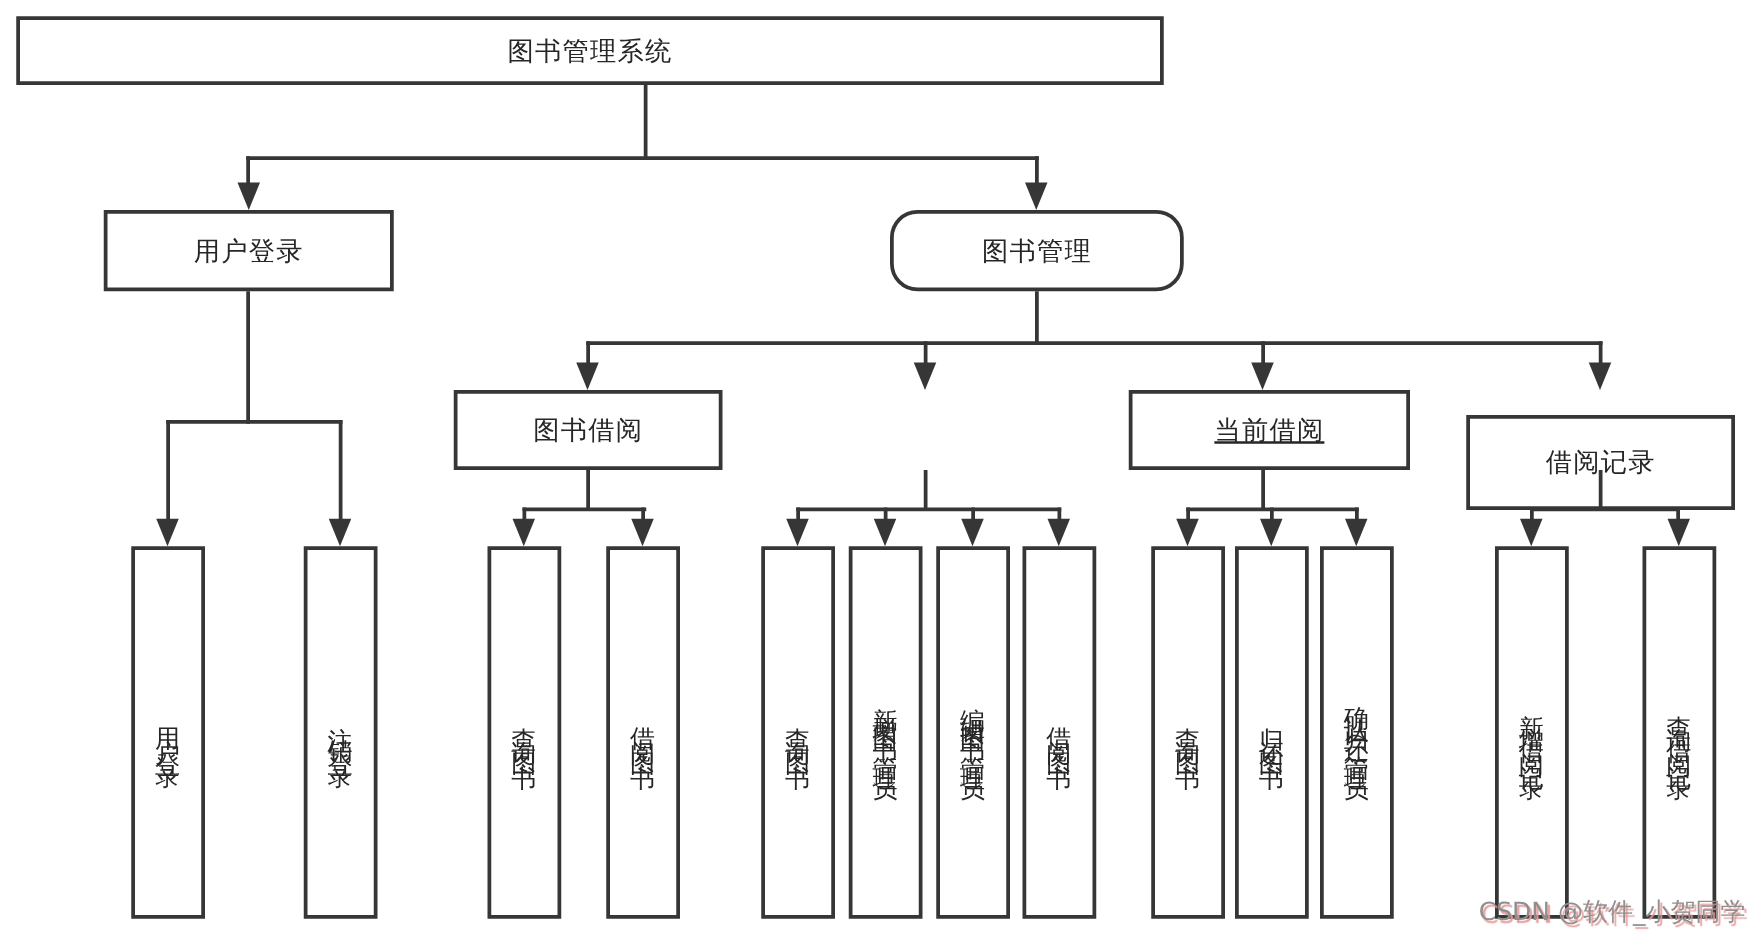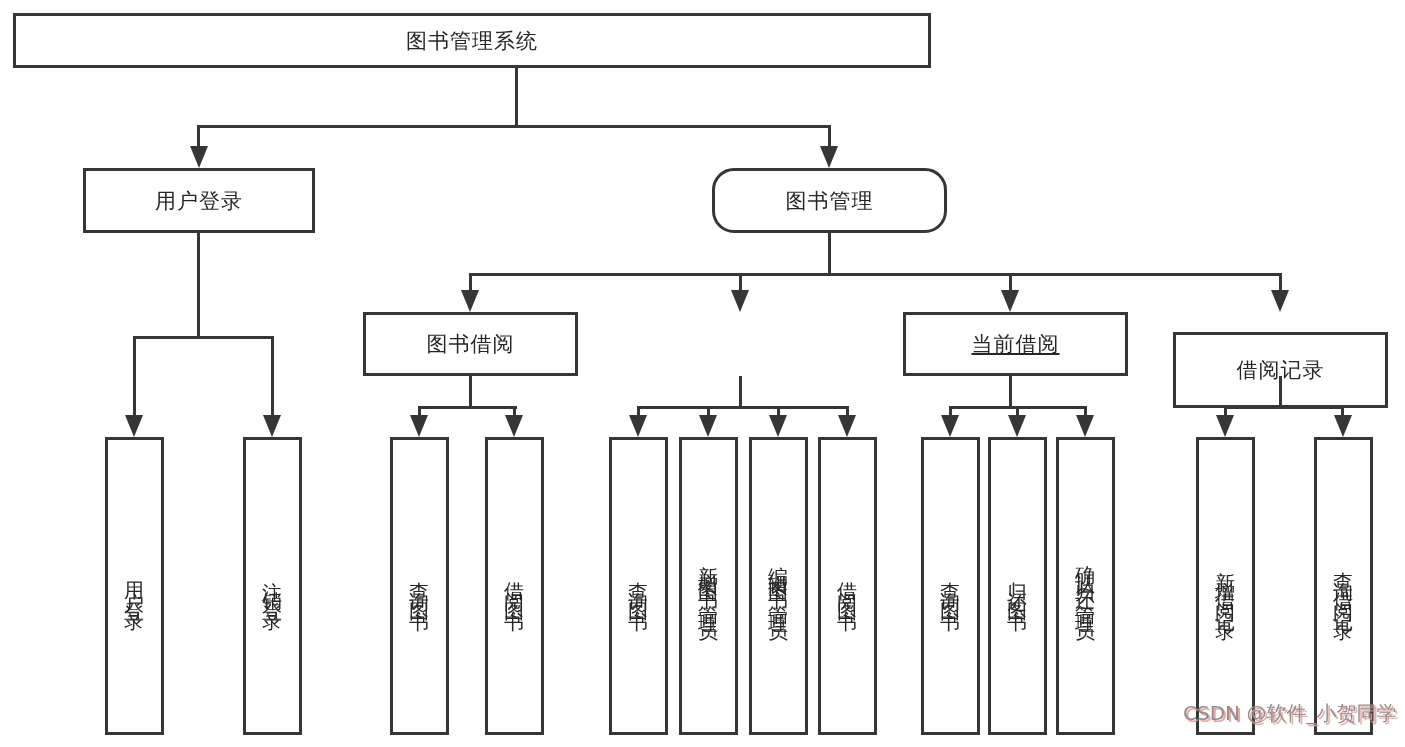--- a/index.html
+++ b/index.html
@@ -33,21 +33,21 @@
   .line{position:absolute;background:#363636;}
   .arrow{
     position:absolute;
     width:0;height:0;
     border-left:9px solid transparent;
     border-right:9px solid transparent;
     border-top:22px solid #363636;
   }
   .watermark{
     position:absolute;
-    left:1183px;top:700px;
+    left:1183px;top:716px;
     z-index:5;
     font-size:20px;
     color:#8f8f8f;
     text-shadow:2px 2px 1px #e59b9b;
     white-space:nowrap;
   }
 </style>
 </head>
 <body>
 

